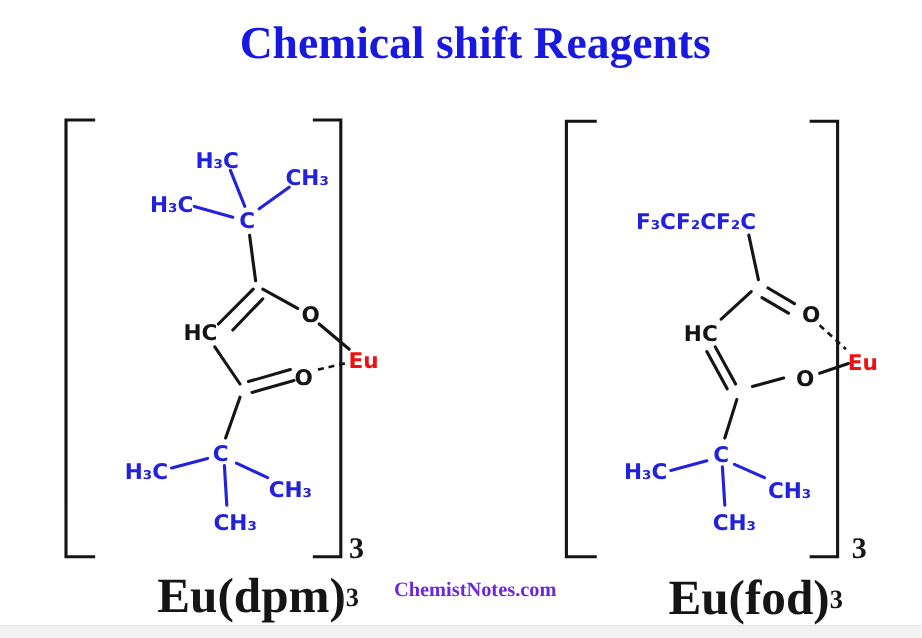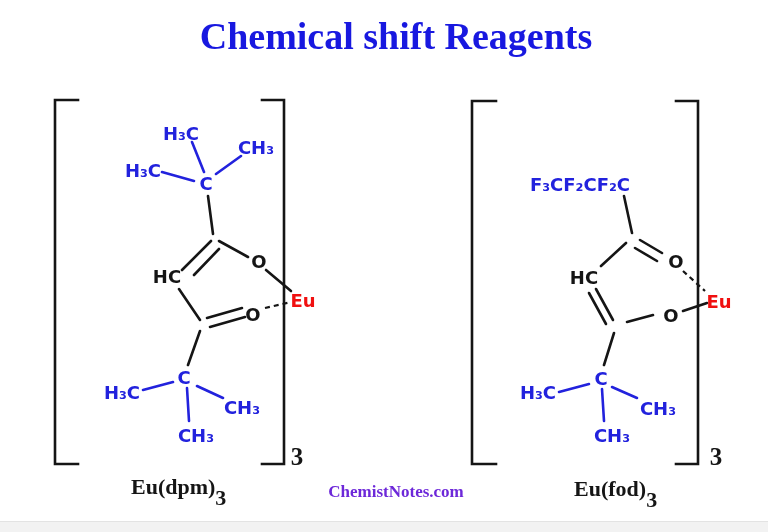--- a/index.html
+++ b/index.html
@@ -48,24 +48,24 @@
   }
   .caption {
     position: absolute;
     display: flex;
     align-items: flex-start;
     font-family: "Liberation Serif", serif;
     font-weight: bold;
     color: #151515;
     white-space: nowrap;
   }
-  .caption .main { font-size: 22px; line-height: 1; }
+  .caption .main { font-size: 41px; line-height: 1; }
   .caption .sub  { font-size: 22px; line-height: 1; transform: translateY(11px); }
   .caption-left  { left: 131px; top: 476px; }
-  .caption-right { left: 574px; top: 478px; }
+  .caption-right { left: 557px; top: 478px; }
   .watermark {
     position: absolute;
     left: 300px;
     top: 482px;
     width: 192px;
     text-align: center;
     font-family: "Liberation Serif", serif;
     font-weight: bold;
     font-size: 17px;
     color: #6d28d9;

